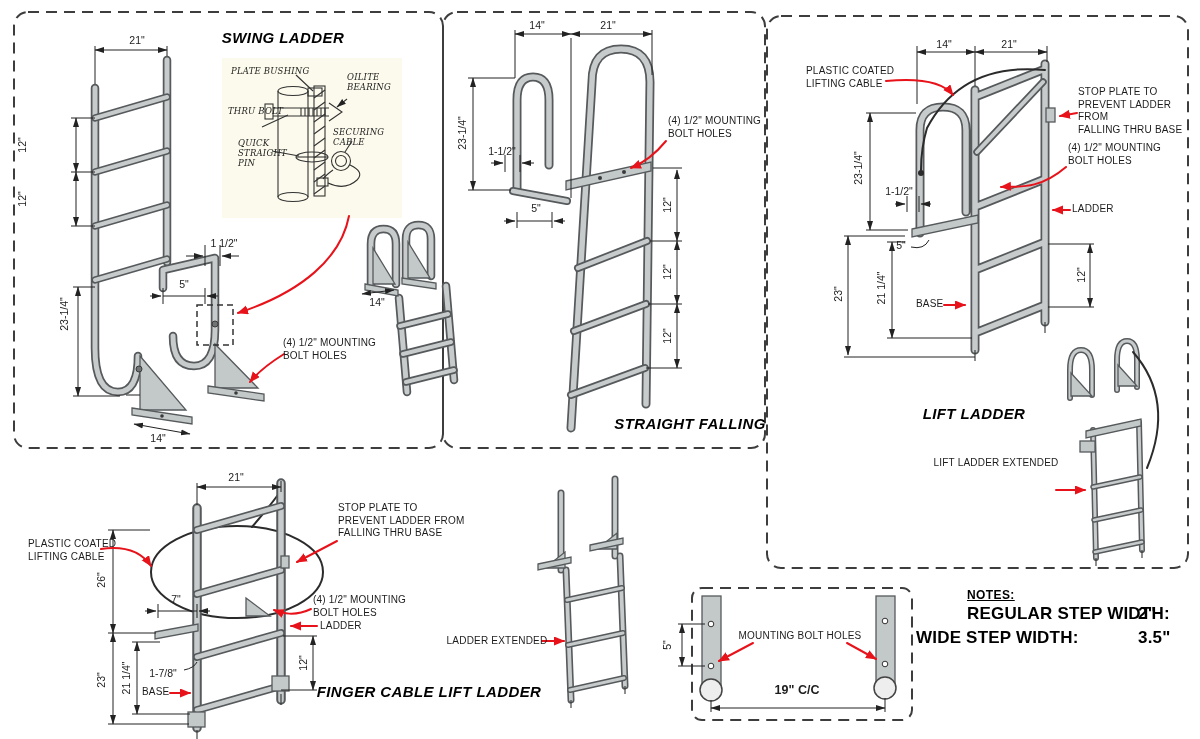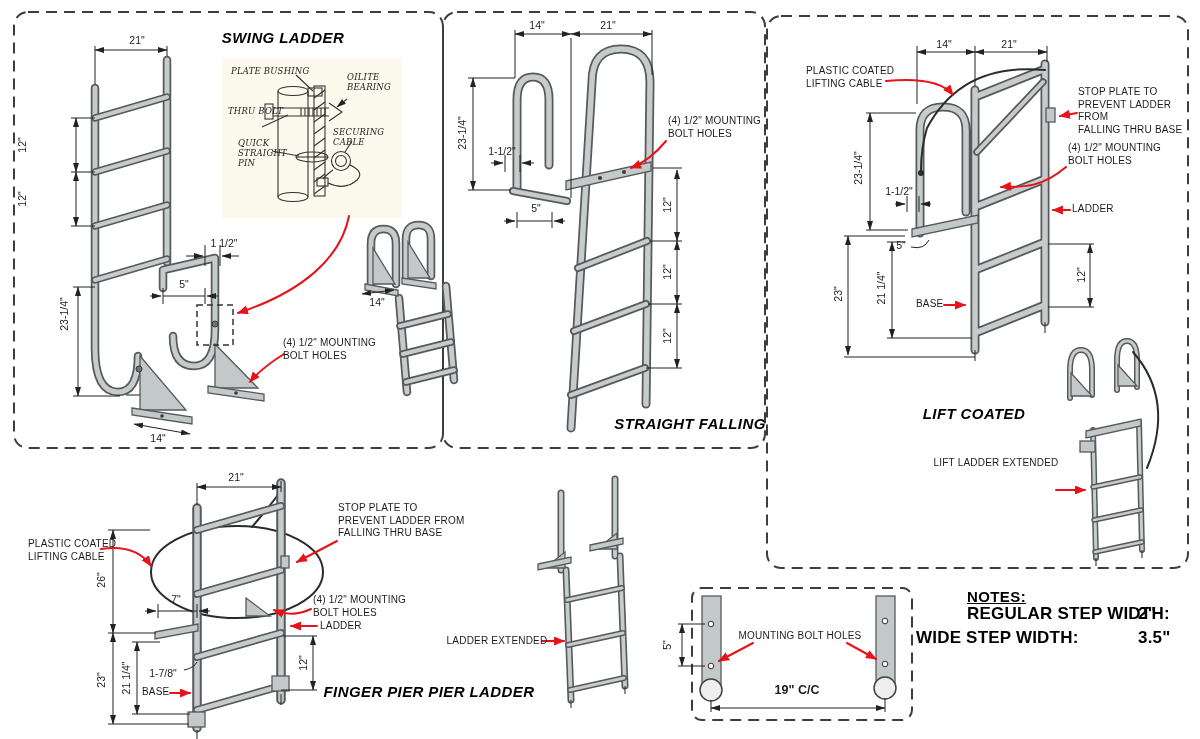--- a/index.html
+++ b/index.html
@@ -9,21 +9,21 @@
   .lbl{position:absolute;color:#1c1c1c;font-size:10px;line-height:1.25;
        white-space:pre-line;letter-spacing:.2px}
   .ctr{transform:translate(-50%,-50%);white-space:nowrap}
   .dim{position:absolute;color:#1c1c1c;font-size:10.5px;white-space:nowrap;
        transform:translate(-50%,-50%)}
   .dim.v{transform:translate(-50%,-50%) rotate(-90deg)}
   .title{position:absolute;color:#000;font-size:15px;font-weight:bold;font-style:italic;
          letter-spacing:.4px;white-space:nowrap;transform:translate(-50%,-50%)}
   .inset-lbl{position:absolute;color:#222;font:italic 8.5px "DejaVu Serif",serif;
              line-height:1.18;white-space:pre-line;letter-spacing:.2px}
-  .notes-h{position:absolute;font-size:15px;font-weight:bold;color:#000;
+  .notes-h{position:absolute;font-size:12px;font-weight:bold;color:#000;
            text-decoration:underline;letter-spacing:.4px}
   .notes-t{position:absolute;font-size:17px;font-weight:bold;color:#000;letter-spacing:.2px;white-space:nowrap}
   
   .box{fill:none;stroke:#3d3d3d;stroke-width:2;stroke-dasharray:11 7}
   .selbox{fill:none;stroke:#333;stroke-width:1.5;stroke-dasharray:6 4}
   .to{fill:none;stroke:#565a5c;stroke-linecap:round;stroke-linejoin:round}
   .ti{fill:none;stroke:#c7cbcb;stroke-linecap:round;stroke-linejoin:round}
   .plate{fill:#c3c8c8;stroke:#565a5c;stroke-width:1.3}
   .dl{fill:none;stroke:#222;stroke-width:1}
   .redln{fill:none;stroke:#e8121a;stroke-width:2;stroke-linecap:round}
@@ -282,41 +282,41 @@
 <div class="dim" style="left:608px;top:25px">21"</div>
 <div class="dim v" style="left:462px;top:133px">23-1/4"</div>
 <div class="dim" style="left:502px;top:151px">1-1/2"</div>
 <div class="dim" style="left:536px;top:208px">5"</div>
 <div class="dim v" style="left:667px;top:205px">12"</div>
 <div class="dim v" style="left:667px;top:272px">12"</div>
 <div class="dim v" style="left:667px;top:336px">12"</div>
 <div class="lbl" style="left:668px;top:115px">(4) 1/2" MOUNTING
 BOLT HOLES</div>
 
-<div class="title" style="left:974px;top:413px">LIFT COATED</div>
+<div class="title" style="left:974px;top:413px">LIFT LADDER</div>
 <div class="dim" style="left:944px;top:44px">14"</div>
 <div class="dim" style="left:1009px;top:44px">21"</div>
 <div class="lbl" style="left:806px;top:65px">PLASTIC COATED
 LIFTING CABLE</div>
 <div class="lbl" style="left:1078px;top:86px">STOP PLATE TO
 PREVENT LADDER FROM
 FALLING THRU BASE</div>
 <div class="lbl" style="left:1068px;top:142px">(4) 1/2" MOUNTING
 BOLT HOLES</div>
 <div class="lbl" style="left:1072px;top:203px">LADDER</div>
 <div class="lbl" style="left:916px;top:298px">BASE</div>
 <div class="dim v" style="left:858px;top:168px">23-1/4"</div>
 <div class="dim" style="left:899px;top:191px">1-1/2"</div>
 <div class="dim" style="left:901px;top:245px">5"</div>
 <div class="dim v" style="left:838px;top:294px">23"</div>
 <div class="dim v" style="left:881px;top:288px">21 1/4"</div>
 <div class="dim v" style="left:1081px;top:275px">12"</div>
 <div class="lbl ctr" style="left:996px;top:463px">LIFT LADDER EXTENDED</div>
 
-<div class="title" style="left:429px;top:691px">FINGER PIER PIER LADDER</div>
+<div class="title" style="left:429px;top:691px">FINGER CABLE LIFT LADDER</div>
 <div class="dim" style="left:236px;top:477px">21"</div>
 <div class="lbl" style="left:28px;top:538px">PLASTIC COATED
 LIFTING CABLE</div>
 <div class="lbl" style="left:338px;top:502px">STOP PLATE TO
 PREVENT LADDER FROM
 FALLING THRU BASE</div>
 <div class="lbl" style="left:313px;top:594px">(4) 1/2" MOUNTING
 BOLT HOLES</div>
 <div class="lbl" style="left:320px;top:620px">LADDER</div>
 <div class="lbl" style="left:142px;top:686px">BASE</div>

